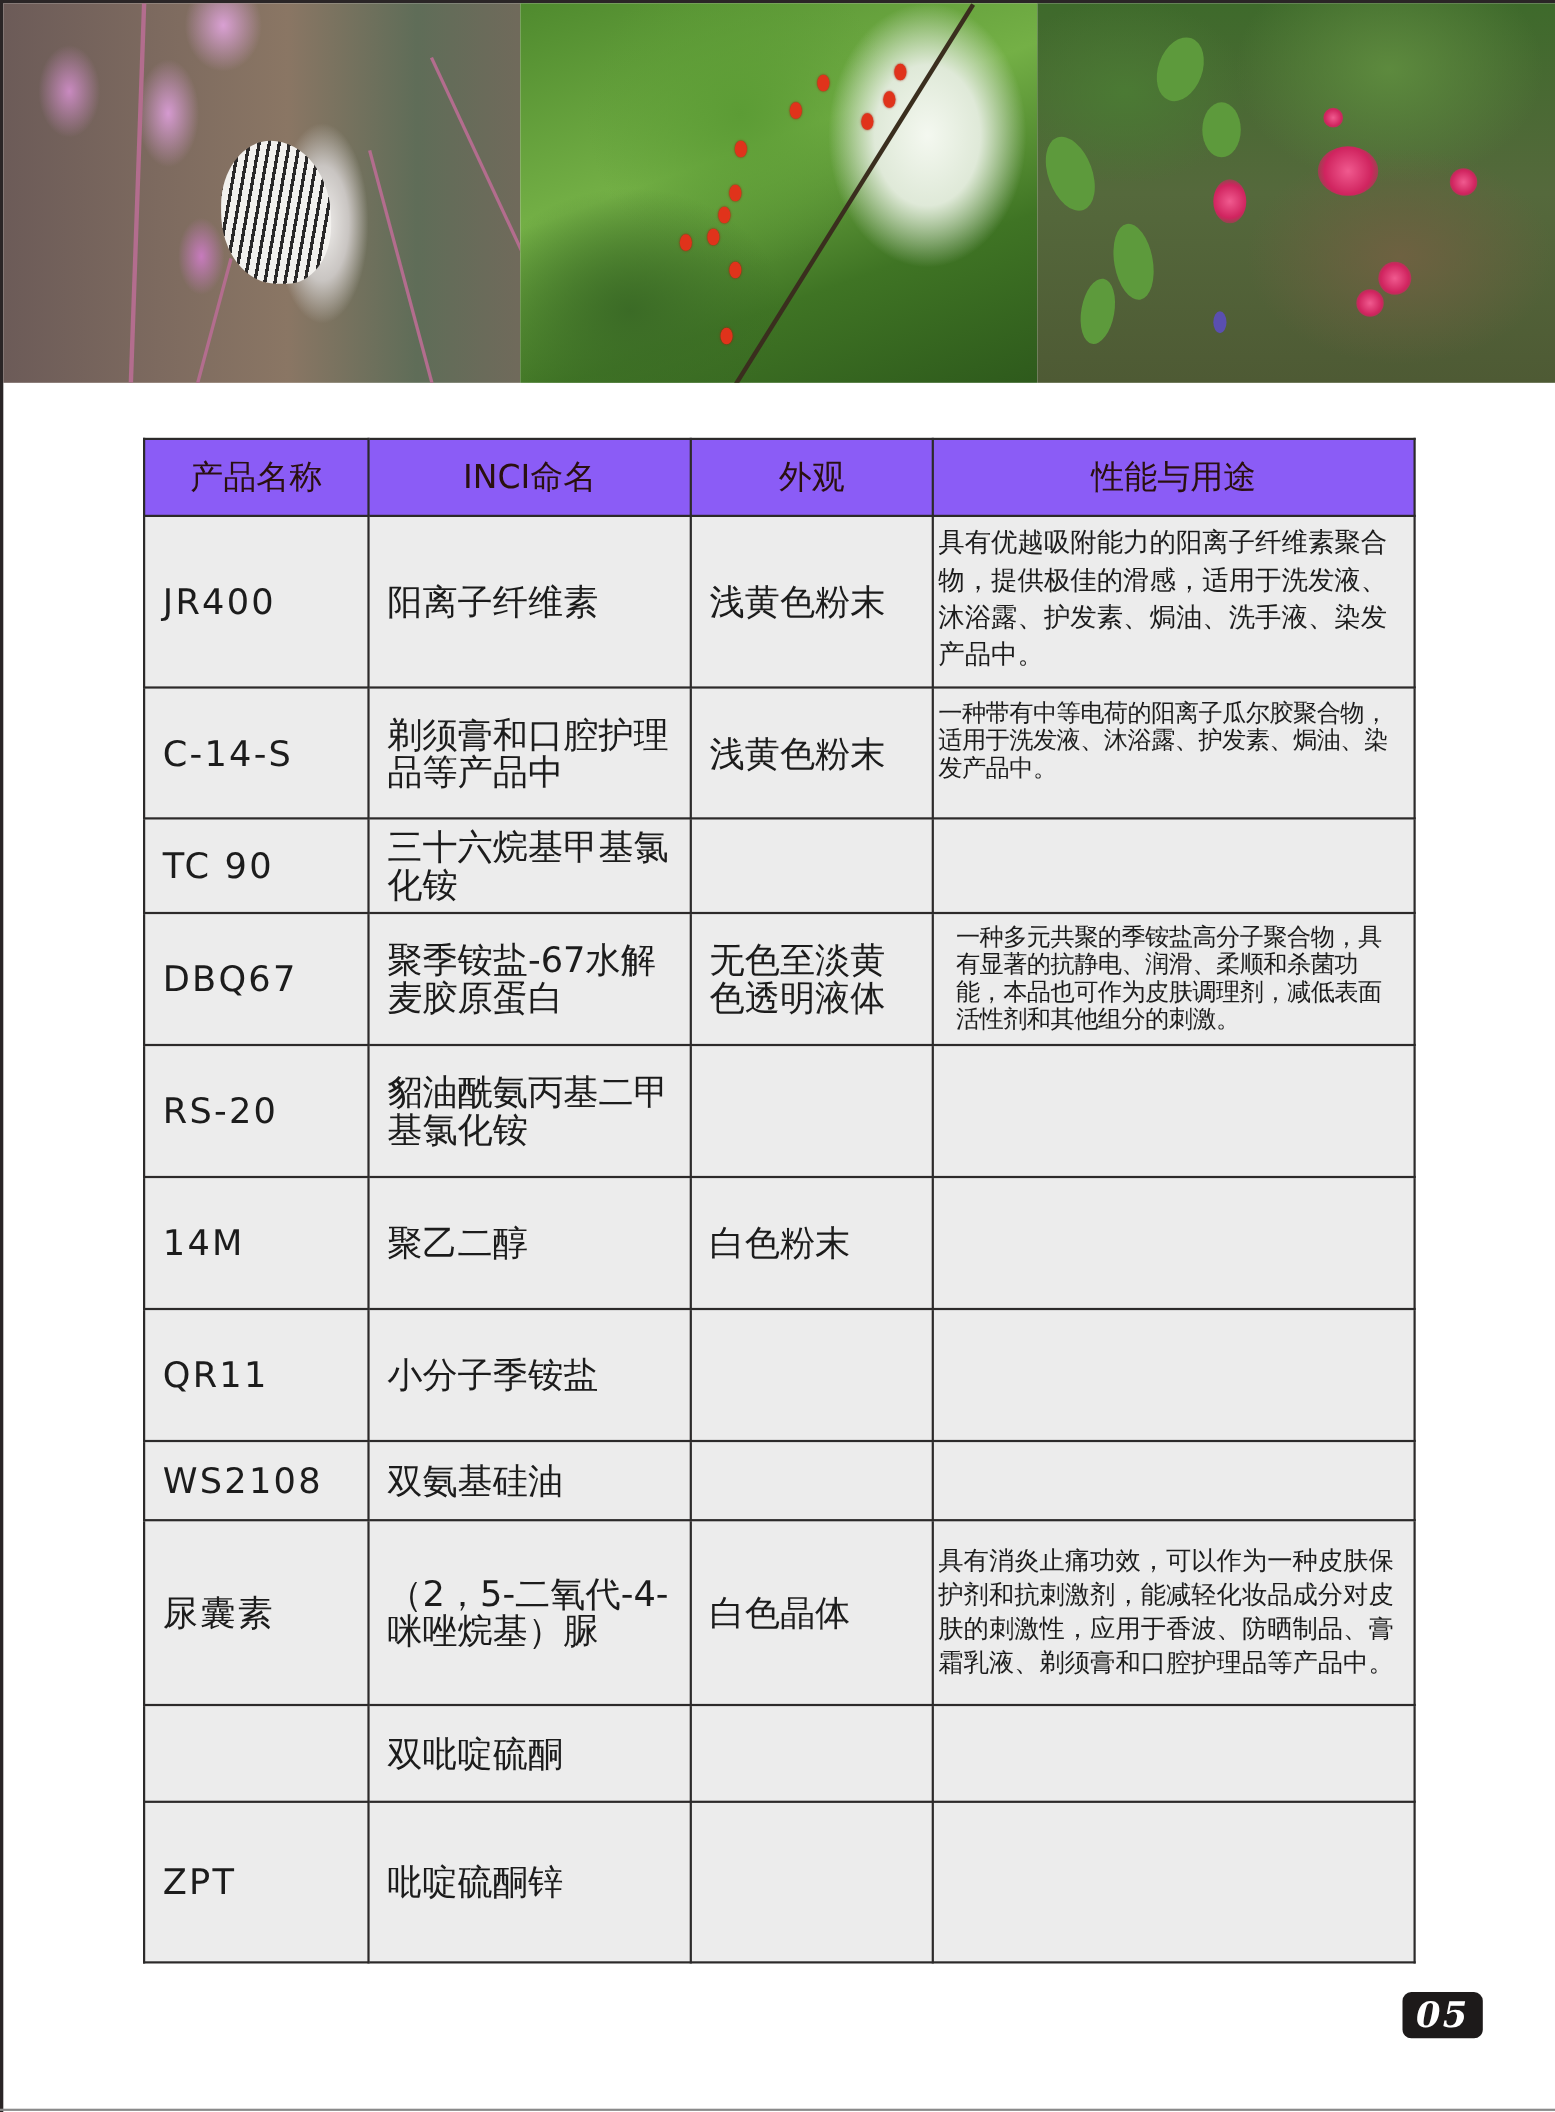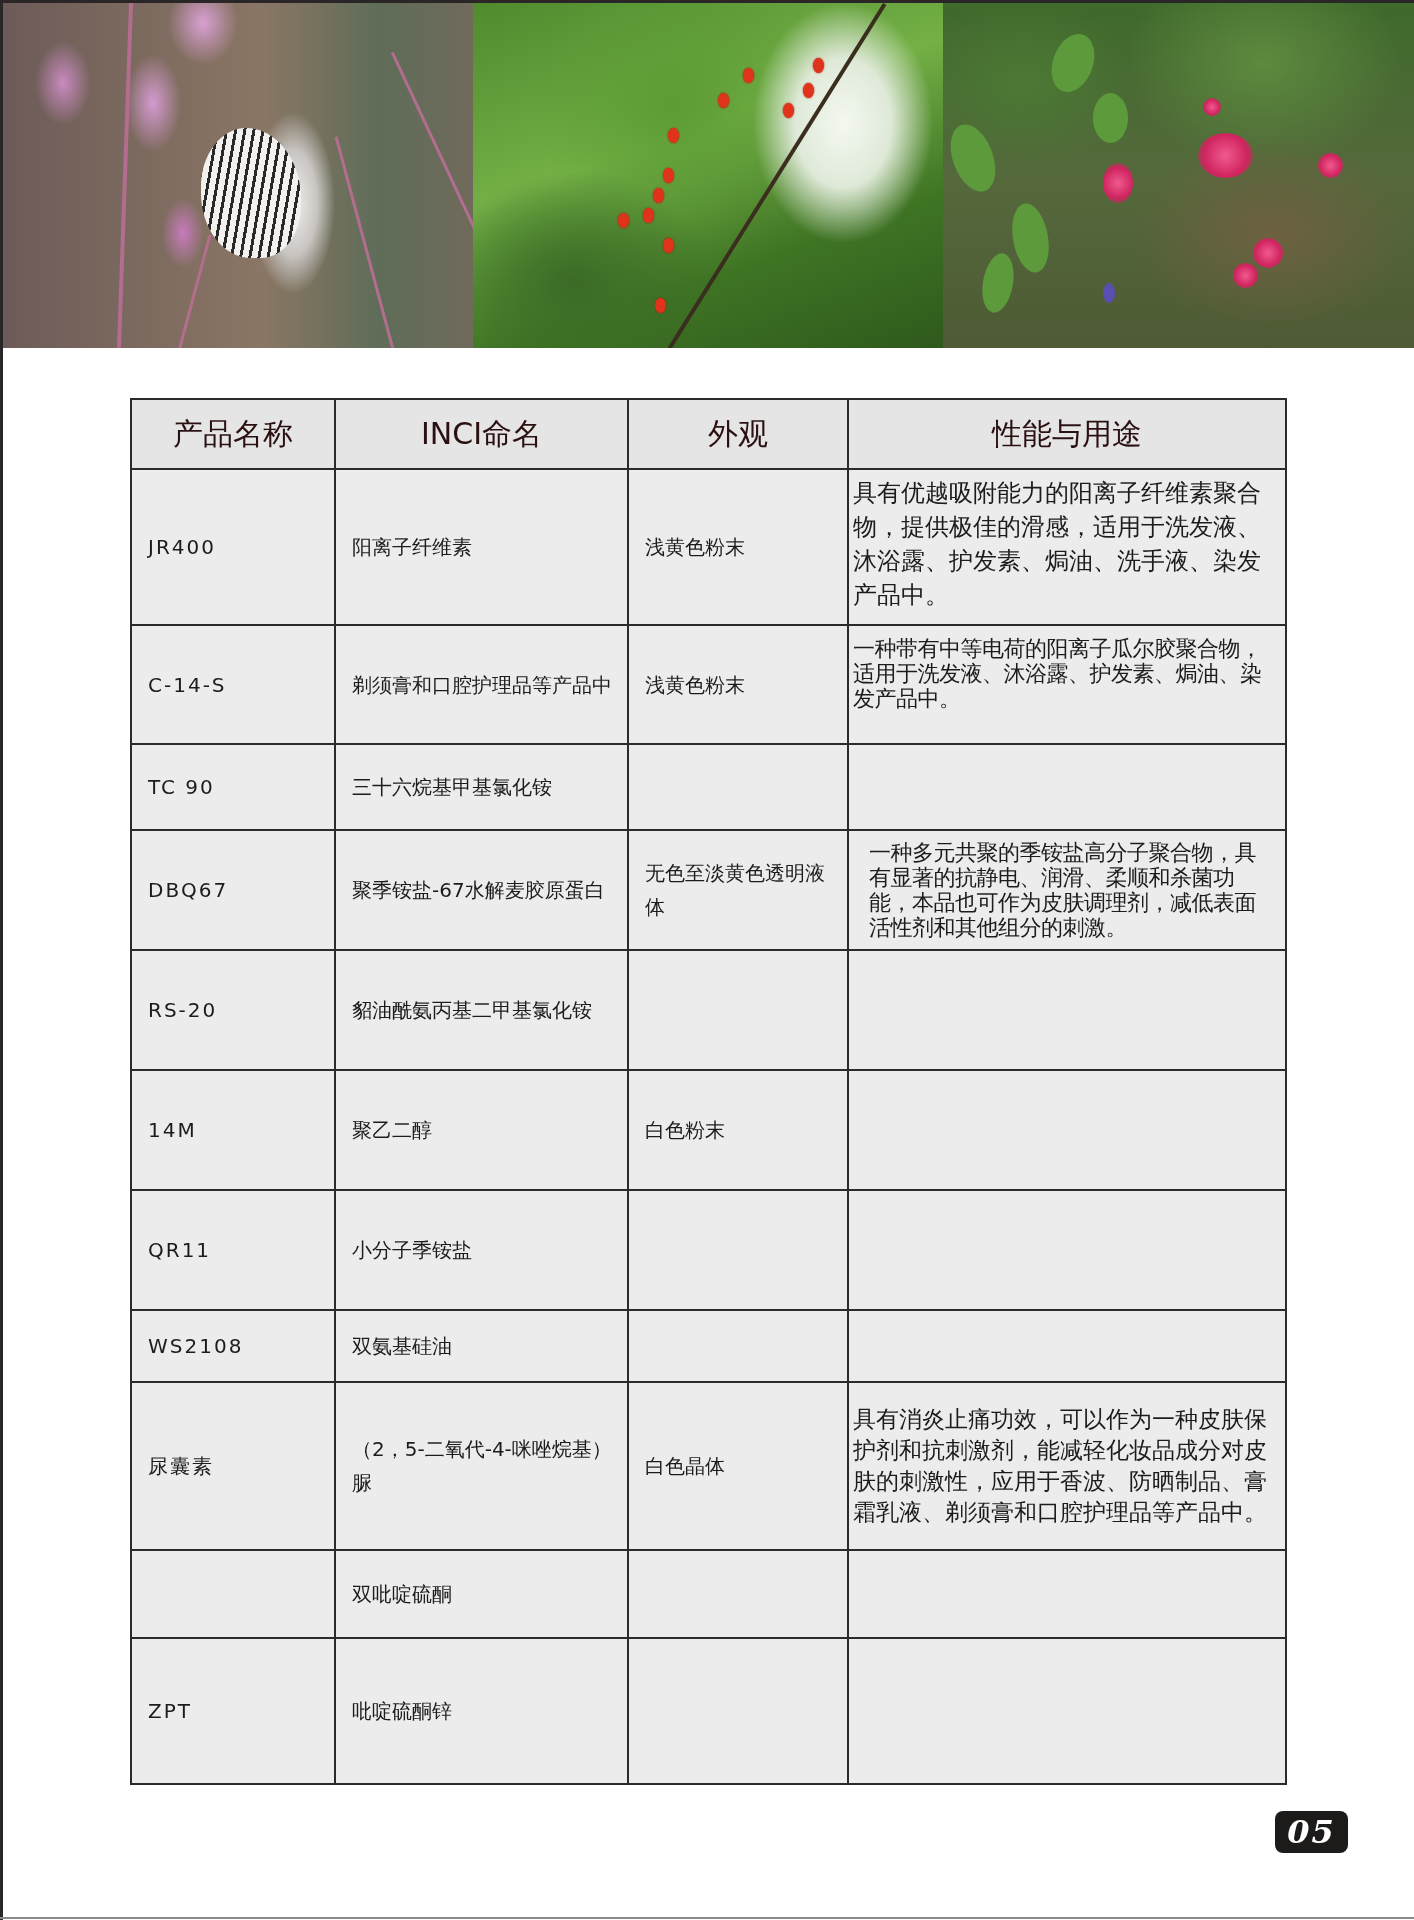--- a/index.html
+++ b/index.html
@@ -43,25 +43,25 @@
     .leaf { position: absolute; background: #5d9a3c; border-radius: 50%; }
 
     .product-table {
       position: absolute; left: 130px; top: 398px; width: 1155px;
       border-collapse: collapse; table-layout: fixed;
     }
     .product-table th, .product-table td {
       border: 2px solid #2c2a2a; padding: 0; vertical-align: middle;
     }
     .product-table th {
-      background: #e5e5e5; color: #2a1010; font-weight: normal;
+      background: #8b5cf6; color: #2a1010; font-weight: normal;
       font-size: 30px; height: 68px; text-align: center;
     }
     .product-table td {
-      background: #ececec; color: #1c1c1c; font-size: 20px;
+      background: #ececec; color: #1c1c1c; font-size: 32px;
       padding-left: 16px; padding-right: 12px; line-height: 34px;
     }
     .product-table td.desc { font-size: 23px; line-height: 30px; padding-left: 4px; padding-right: 10px; }
     .product-table td.desc.tight { font-size: 22px; line-height: 25px; letter-spacing: -0.5px; }
     .col-product { width: 204px; }
     .col-inci { width: 293px; }
     .col-appearance { width: 220px; }
     .col-usage { width: 438px; }
     .code { letter-spacing: 2px; }
 

